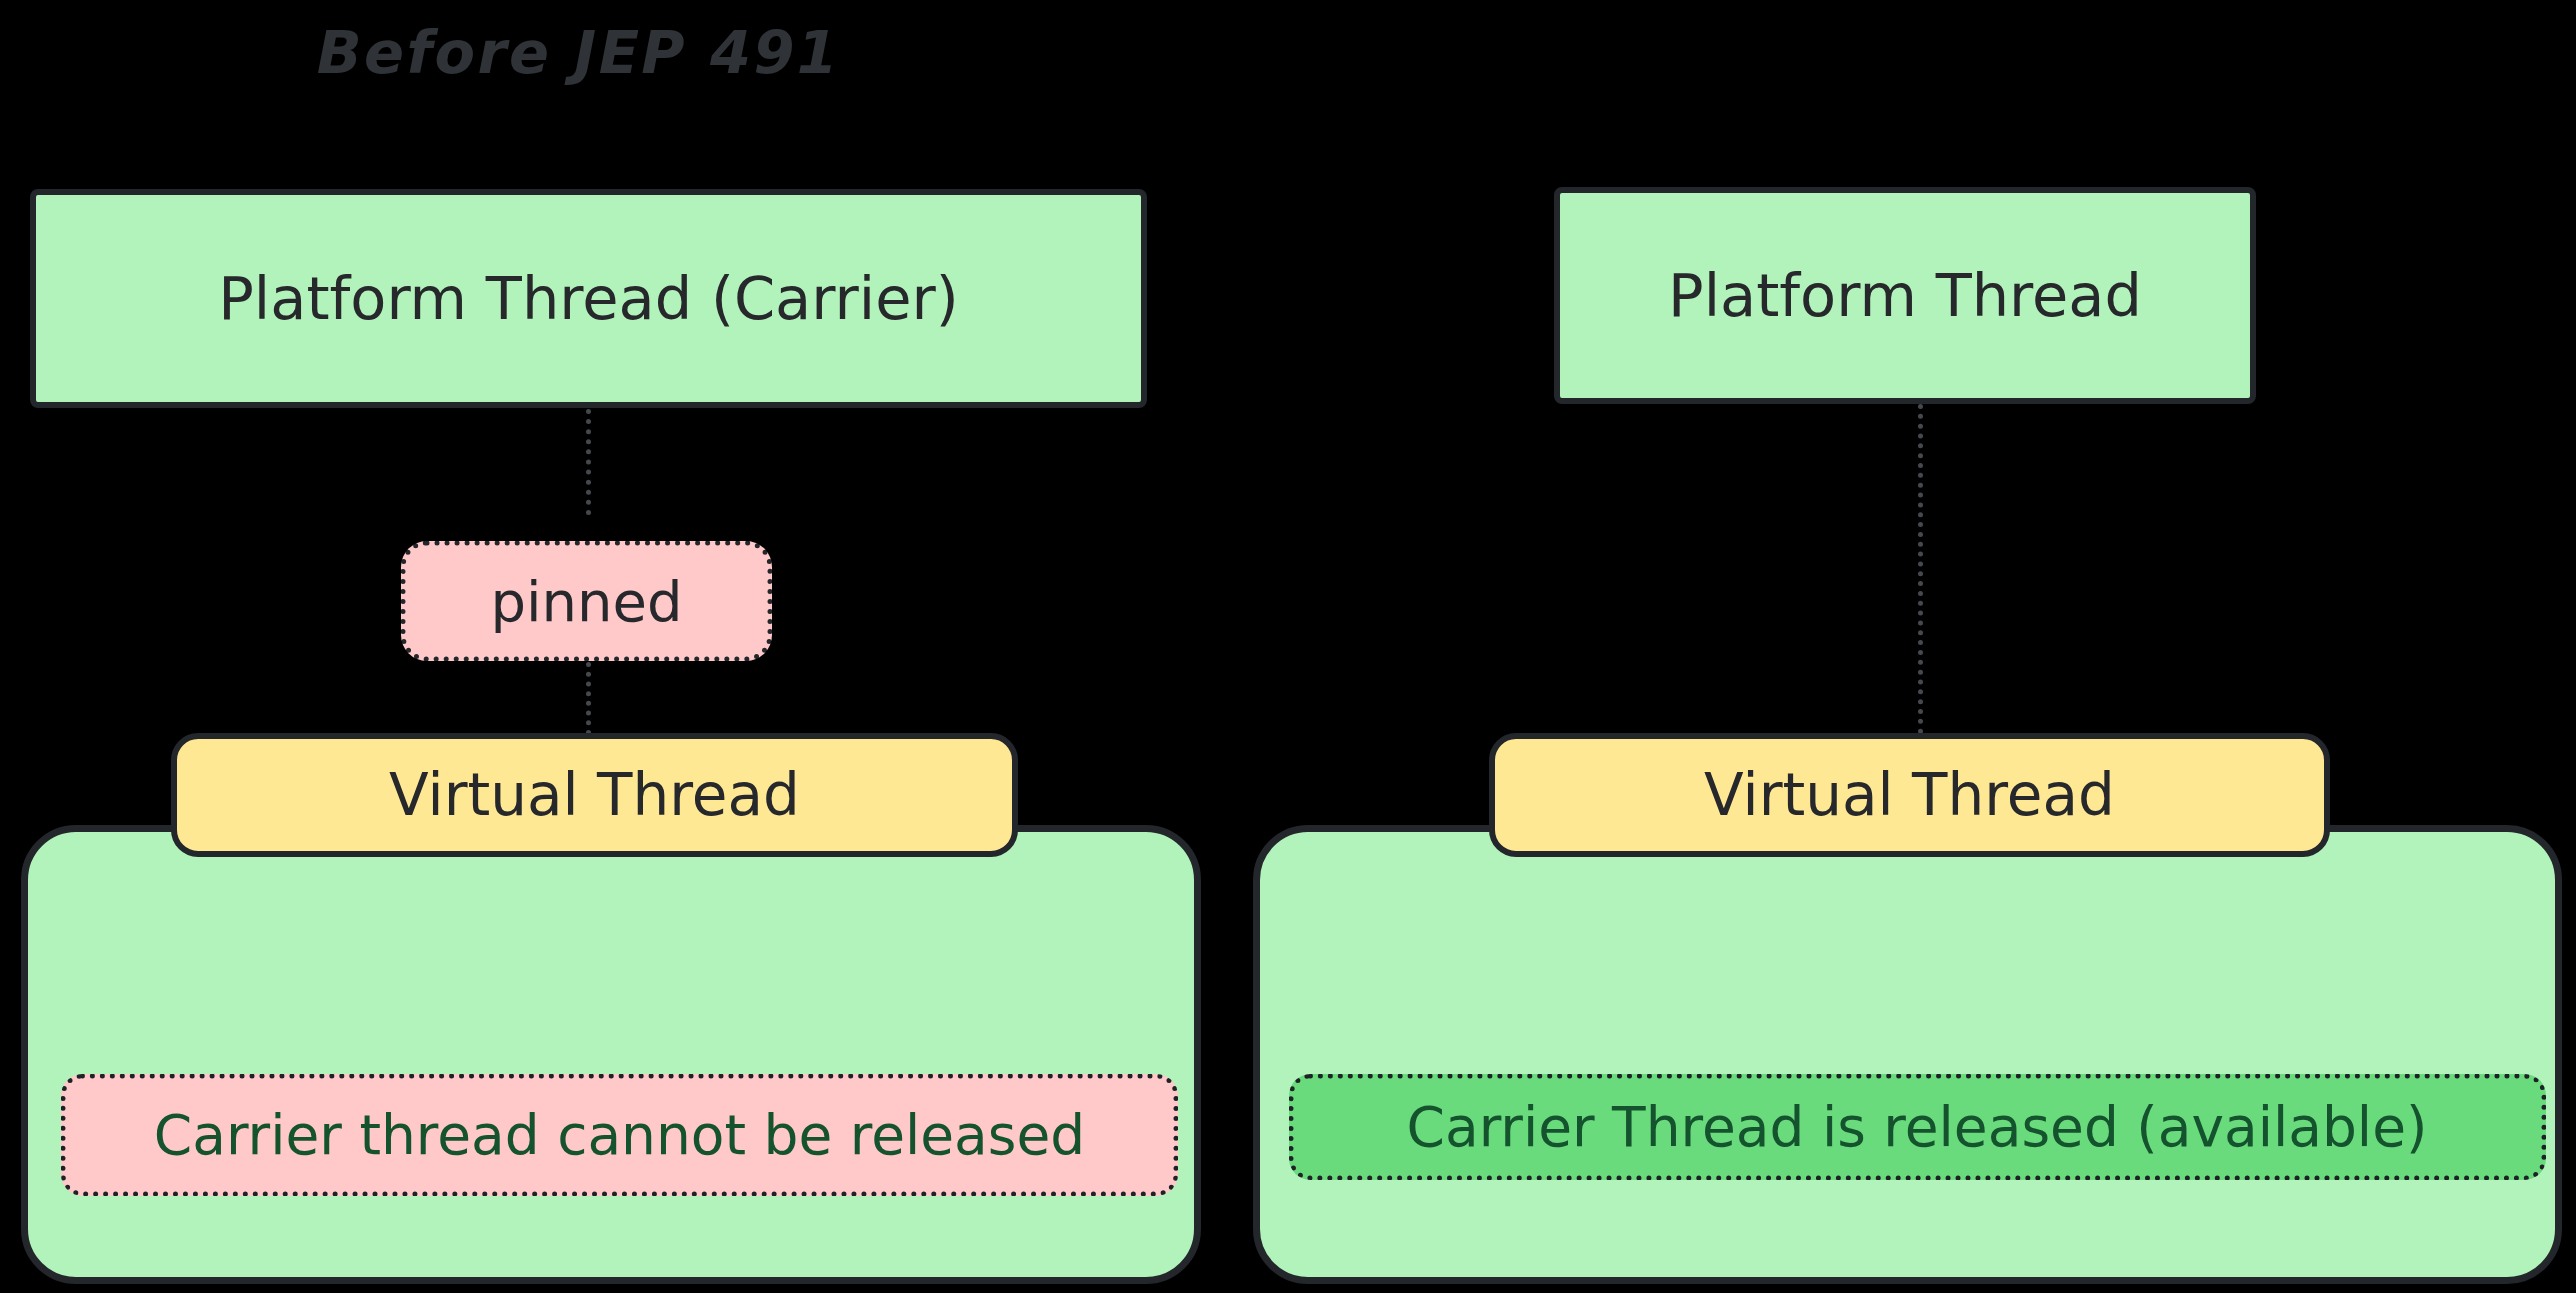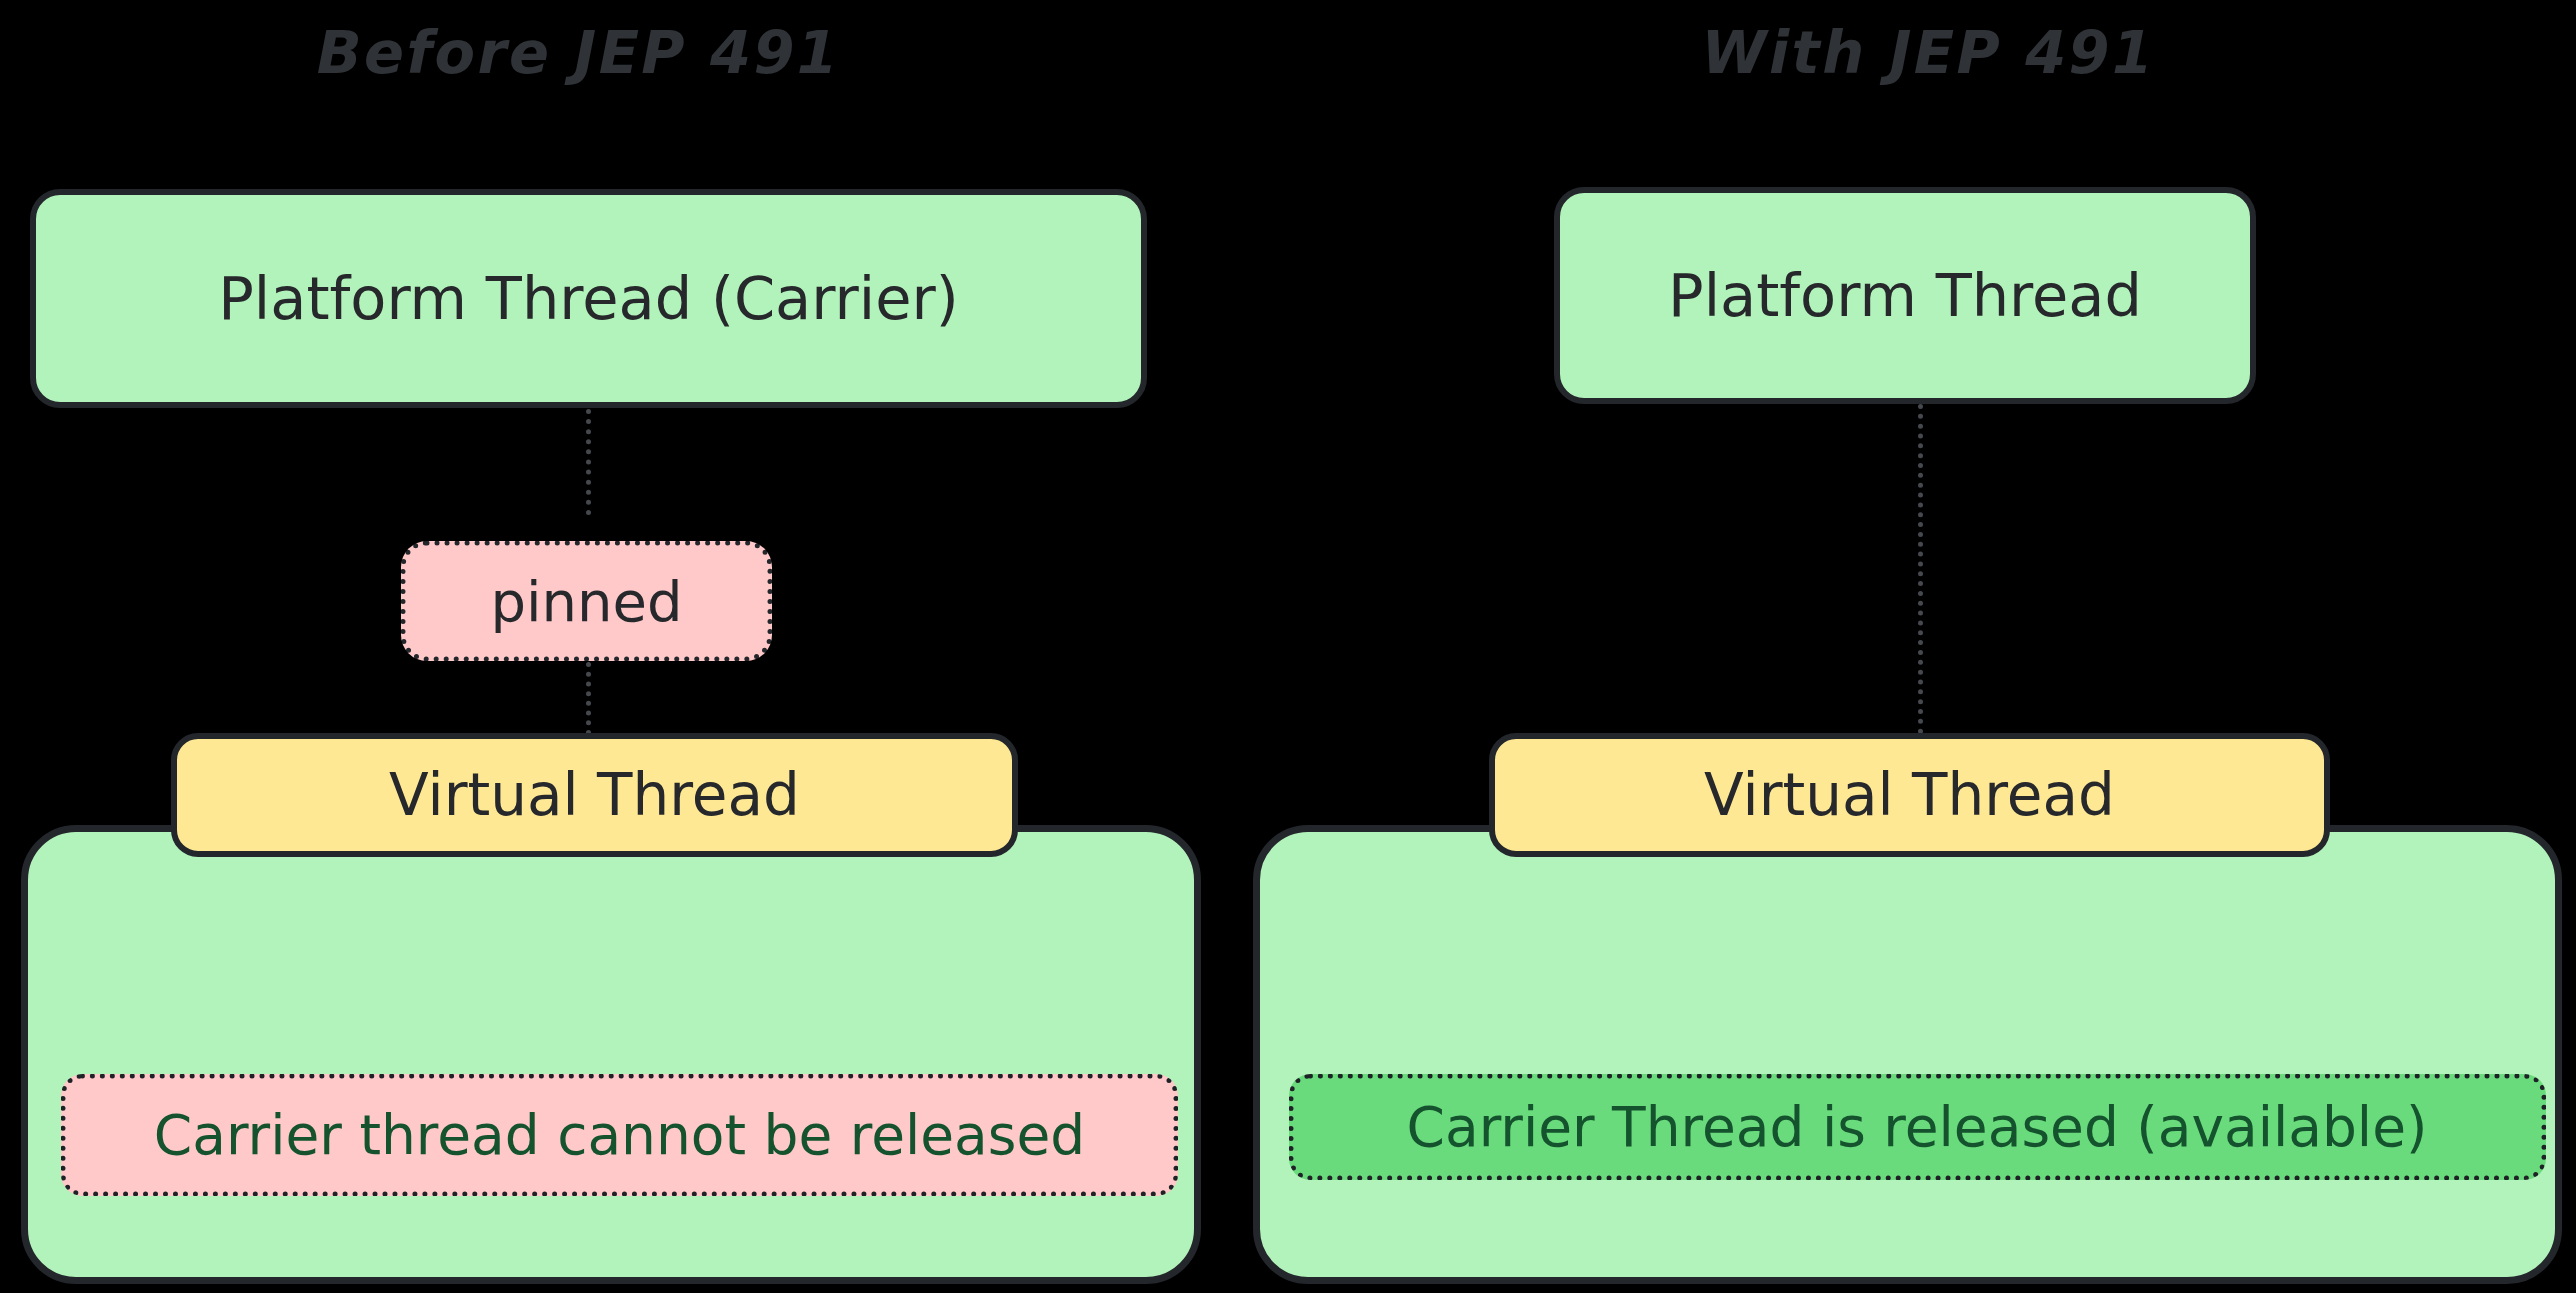--- a/index.html
+++ b/index.html
@@ -41,21 +41,21 @@
     display: flex;
     align-items: center;
     justify-content: center;
     text-align: center;
     white-space: nowrap;
   }
 
   .platform-box {
     background: #b2f2bb;
     border: 6.5px solid #23262b;
-    border-radius: 30px;
+    border-radius: 8px;
     font-size: 59px;
     color: #26282b;
   }
 
   .pinned-box {
     background: #ffc9c9;
     border: 5.3px dotted #23262b;
     border-radius: 26px;
     font-size: 56px;
     color: #26282b;
@@ -116,21 +116,20 @@
 
   <div class="node pinned-box" style="left: 401px; top: 513px; width: 371px; height: 120px;">pinned</div>
 
   <div class="big-box abs" style="left: 21px; top: 825px; width: 1180px; height: 459px;">
 
     <div class="inner-status red" style="left: 33px; top: 242px; width: 1117px; height: 122px;">Carrier thread cannot be released</div>
   </div>
 
   <div class="node virtual-box" style="left: 171px; top: 733px; width: 847px; height: 124px;">Virtual Thread</div>
 
-  <div class="panel-title" style="left: 1572px; width: 713px;">With JEP 491</div>
 
   <div class="connector" style="left: 1918px; top: 404px; height: 330px;"></div>
 
   <div class="node platform-box" style="left: 1554px; top: 187px; width: 702px; height: 217px;">Platform Thread</div>
 
   <div class="big-box abs" style="left: 1253px; top: 825px; width: 1309px; height: 459px;">
 
     <div class="inner-status green" style="left: 28.5px; top: 242px; width: 1257px; height: 106px;">Carrier Thread is released (available)</div>
   </div>
 

